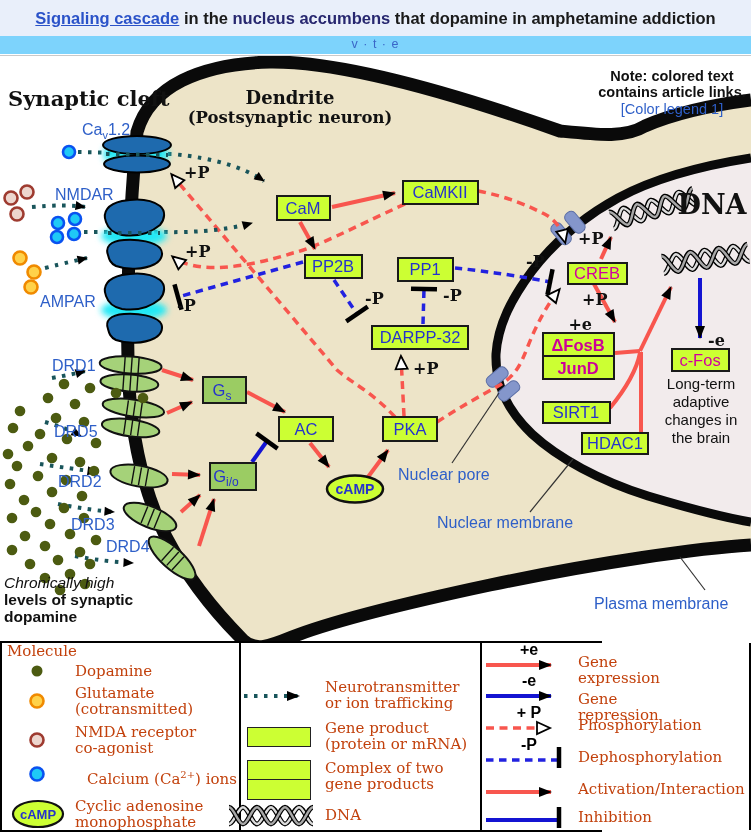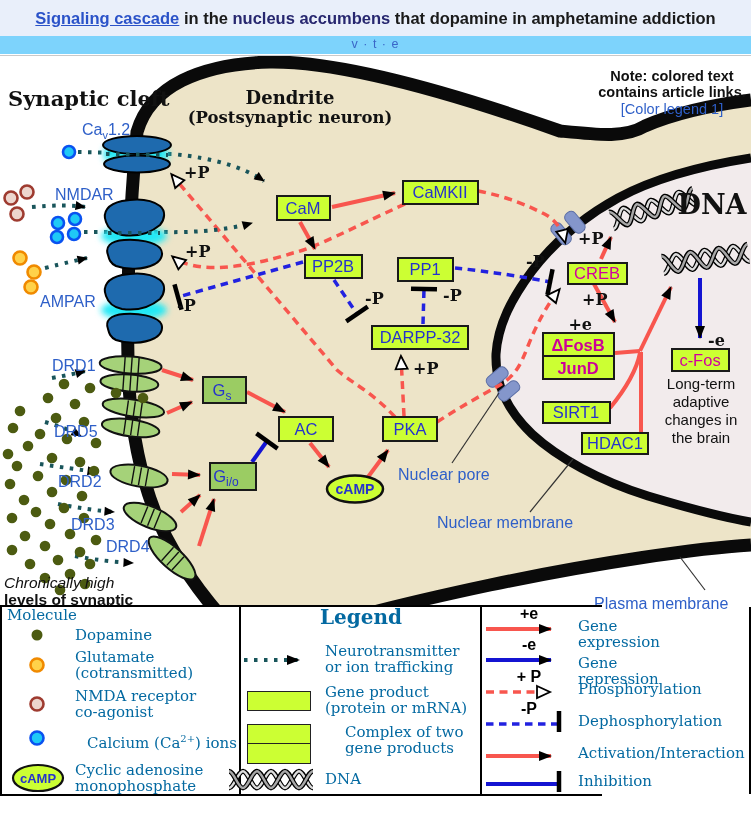--- a/index.html
+++ b/index.html
@@ -22,23 +22,23 @@
   .bluelabel{font-size:16px;fill:#2e5fc8;}
   .mark{font-family:"DejaVu Serif",serif;font-weight:bold;font-size:16px;fill:#111;}
   .sertitle{font-family:"DejaVu Serif",serif;font-weight:bold;fill:#111;}
   .redln{stroke:#f8564e;stroke-width:4;fill:none;}
   .bluln{stroke:#1414d2;stroke-width:4;fill:none;}
   .redda{stroke:#f8564e;stroke-width:3.5;fill:none;stroke-dasharray:8 5.5;}
   .bluda{stroke:#2222e0;stroke-width:3.5;fill:none;stroke-dasharray:7.5 5.5;}
   .teal{stroke:#19555b;stroke-width:4;fill:none;stroke-dasharray:3.5 6.5;}
   .ptr{stroke:#333;stroke-width:1.2;fill:none;}
   
-  .legend{position:absolute;left:0;top:605px;width:602px;height:191px;background:#fff;
+  .legend{position:absolute;left:0;top:641px;width:602px;height:191px;background:#fff;
           border-top:2px solid #000;border-bottom:2px solid #000;box-sizing:border-box;
-          font-family:"DejaVu Serif",serif;font-size:15px;color:#0369a1;}
+          font-family:"DejaVu Serif",serif;font-size:15px;color:#c2410c;}
   .lg-edge{position:absolute;top:0;bottom:0;width:2px;background:#000;}
   .lg{position:absolute;line-height:15.5px;}
   .lg-title{font-size:20px;font-weight:bold;}
   sup{font-size:10px;}
 </style>
 </head>
 <body>
 
 <div class="page">
 
@@ -389,37 +389,36 @@
     <div class="lg" style="left:75px;top:43px;">
         <div>Glutamate</div>
         <div>(cotransmitted)</div>
       </div>
     <div class="lg" style="left:75px;top:124px;margin-left:12px;"><span>Calcium (Ca</span><sup>2+</sup><span>) ions</span></div>
     <div class="lg" style="left:75px;top:156px;">
         <div>Cyclic adenosine</div>
         <div>monophosphate</div>
       </div>
 
-    <div class="lg lg-title" style="left:241px;top:3px;width:240px;text-align:center;">Legend</div>
     <svg width="78" height="16" style="position:absolute;left:241px;top:45px;">
       <path d="M3,8 L58,8" class="teal" style="stroke:#19555b;stroke-width:4;fill:none;stroke-dasharray:3.5 6.5;" marker-end="url(#mA)"></path>
     </svg>
     <div class="lg" style="left:325px;top:37px;">
         <div>Neurotransmitter</div>
         <div>or ion trafficking</div>
       </div>
     <div style="position:absolute;left:247px;top:84px;width:62px;height:18px;background:#ccff33;border:1.6px solid #222;"></div>
     <div class="lg" style="left:325px;top:78px;">
         <div>Gene product</div>
         <div>(protein or mRNA)</div>
       </div>
     <div style="position:absolute;left:247px;top:117px;width:62px;height:38px;background:#ccff33;border:1.6px solid #222;">
       <div style="position:absolute;left:0;top:18px;width:62px;height:0;border-top:1.6px solid #222;"></div>
       </div>
-    <div class="lg" style="left:325px;top:118px;margin-left:20px;">
+    <div class="lg" style="left:325px;top:118px;">
         <div>Complex of two</div>
         <div>gene products</div>
       </div>
     <svg width="92" height="28" style="position:absolute;left:226px;top:159px;">
       <use href="#dna-helix" xlink:href="#dna-helix" transform="translate(3,1) scale(0.7)"></use>
     </svg>
     <div class="lg" style="left:325px;top:165px;">DNA</div>
 
     <svg width="96" height="30" style="position:absolute;left:483px;top:0;">
       <text x="46" y="12" text-anchor="middle" font-family="DejaVu Serif,serif" font-weight="bold" font-size="16">+e</text>

